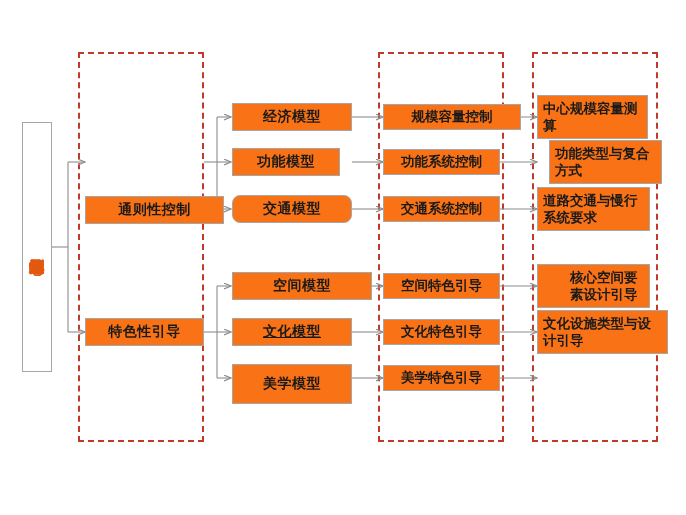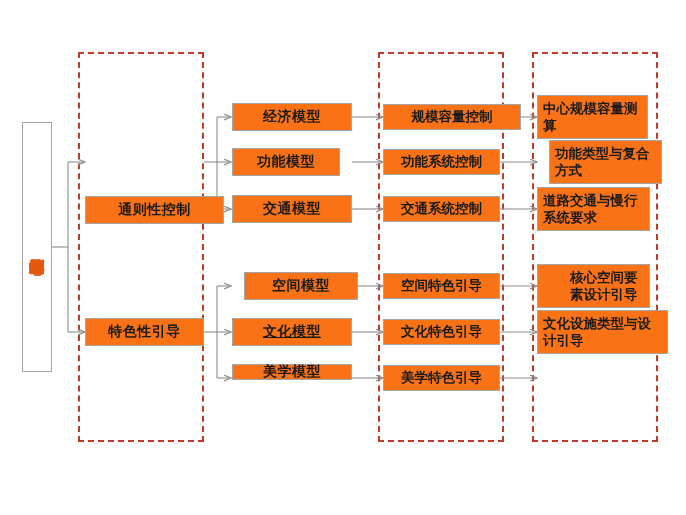--- a/index.html
+++ b/index.html
@@ -143,25 +143,25 @@
     <line x1="500" y1="378" x2="537" y2="378" marker-end="url(#arw)"></line>
   </svg>
 
   <div class="root-box" style="left:22px; top:122px; width:30px; height:250px;">小镇中心规划设计控制导则</div>
 
   <div class="node lvl2" style="left:85px; top:148px; width:139px; height:28px;margin-top:48px;">通则性控制</div>
   <div class="node lvl2" style="left:85px; top:318px; width:119px; height:28px;">特色性引导</div>
 
   <div class="node lvl2" style="left:232px; top:103px; width:120px; height:28px;">经济模型</div>
   <div class="node lvl2" style="left:232px; top:148px; width:108px; height:28px;">功能模型</div>
-  <div class="node lvl2" style="left:232px; top:195px; width:120px; height:28px;">交通模型</div>
+  <div class="node lvl2" style="left:232px; top:195px; width:120px; height:28px;border-radius:8px;">交通模型</div>
 
-  <div class="node lvl2" style="left:244px; top:272px; width:114px; height:28px;">空间模型</div>
+  <div class="node lvl2" style="left:232px; top:272px; width:140px; height:28px;">空间模型</div>
   <div class="node lvl2" style="left:232px; top:318px; width:120px; height:28px;text-decoration:underline;">文化模型</div>
-  <div class="node lvl2" style="left:232px; top:364px; width:120px; height:16px;">美学模型</div>
+  <div class="node lvl2" style="left:232px; top:364px; width:120px; height:40px;">美学模型</div>
 
   <div class="node lvl3" style="left:383px; top:104px; width:138px; height:26px;">规模容量控制</div>
   <div class="node lvl3" style="left:383px; top:149px; width:117px; height:26px;">功能系统控制</div>
   <div class="node lvl3" style="left:383px; top:196px; width:117px; height:26px;">交通系统控制</div>
 
   <div class="node lvl3" style="left:383px; top:273px; width:117px; height:26px;">空间特色引导</div>
   <div class="node lvl3" style="left:383px; top:319px; width:117px; height:26px;">文化特色引导</div>
   <div class="node lvl3" style="left:383px; top:365px; width:117px; height:26px;">美学特色引导</div>
 
   <div class="node lvl4" style="left:537px; top:95px; width:111px; height:44px;">

